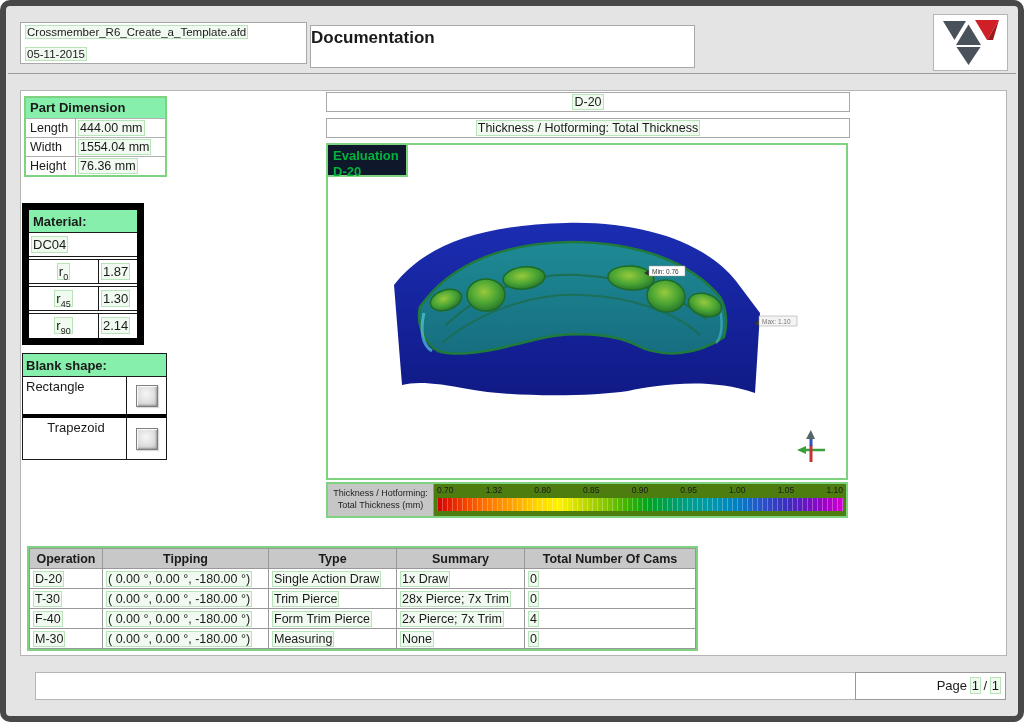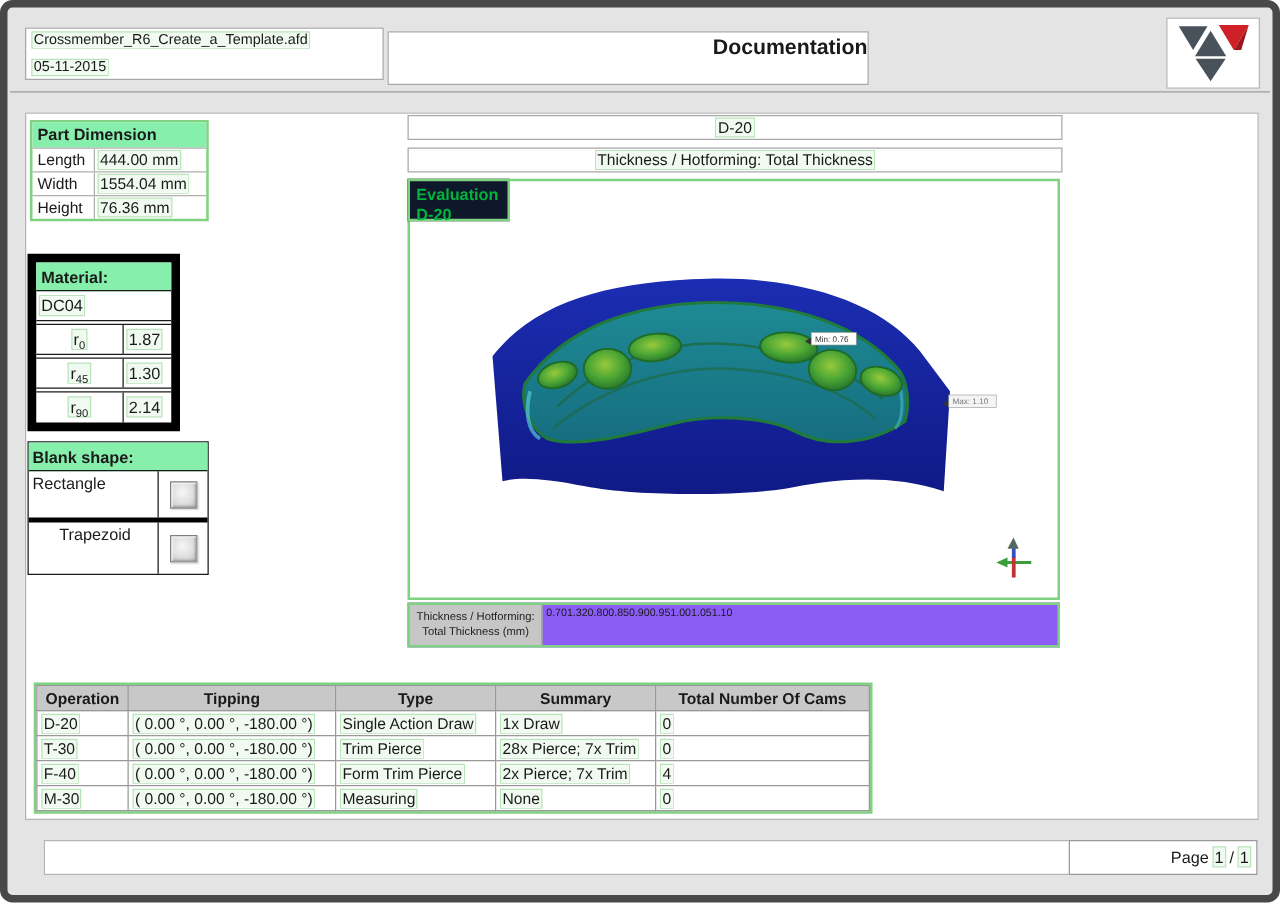--- a/index.html
+++ b/index.html
@@ -10,21 +10,21 @@
   .stage { position:absolute; inset:0; width:1024px; height:722px; }
   .hl { background:#f1faf1; box-shadow:0 0 0 1px #b9e4b9; padding:0 1px; }
   .graybox { background:#86efac; font-weight:bold; }
   .divider { position:absolute; left:8px; right:8px; top:73px; height:1px; background:#9c9c9c; }
 
   
   .fileinfo { position:absolute; left:20px; top:22px; width:287px; height:42px;
     background:#fff; border:1px solid #a8a8a8; display:flex; flex-direction:column;
     justify-content:space-between; padding:3px 5px; font-size:11.5px; }
   .titlebox { position:absolute; left:310px; top:25px; width:385px; height:43px;
-    background:#fff; border:1px solid #a8a8a8; text-align:right; padding-top:2px; }
+    background:#fff; border:1px solid #a8a8a8; text-align:left; padding-top:2px; }
   .titlebox .t1 { font-size:17px; font-weight:bold; }
   .titlebox .t2 { font-size:12.5px; font-weight:bold; }
   .logobox { position:absolute; left:933px; top:14px; width:75px; height:57px;
     background:#fff; border:1px solid #b5b5b5; display:flex; align-items:center; justify-content:center; }
 
   
   .page { position:absolute; left:20px; top:90px; width:987px; height:566px;
     background:#fff; border:1px solid #b5b5b5; }
 
   
@@ -64,24 +64,24 @@
 
   
   .eval { position:absolute; left:305px; top:52px; width:522px; height:337px;
     border:2px solid #7fd27f; background:#fff; }
   .evallabel { position:absolute; left:-2px; top:-2px; width:82px; height:34px;
     border:2px solid #7fd27f; background:#0f172a; color:#00b43c; font-weight:bold;
     font-size:13px; line-height:1.25; padding:3px 0 0 5px; z-index:2; }
 
   
   .legend { position:absolute; left:305px; top:391px; width:522px; height:36px;
-    border:2px solid #7fd27f; background:#8b5cf6; display:flex; }
+    border:2px solid #7fd27f; background:#4d7c0f; display:flex; }
   .legend .lab { width:106px; background:#c6c6c6; border-right:1px solid #9a9a9a;
     font-size:9px; text-align:center; display:flex; flex-direction:column; justify-content:center; line-height:1.3; }
-  .legend .scale { flex:1; display:flex; flex-direction:row; padding:1px 3px 3px 3px; }
+  .legend .scale { flex:1; display:flex; flex-direction:column; padding:1px 3px 3px 3px; }
   .legend .ticks { display:flex; justify-content:space-between; font-size:8.5px; height:13px; }
   .legend .bar { height:13px;
     background:
       repeating-linear-gradient(to right, rgba(255,255,255,.28) 0 1px, rgba(255,255,255,0) 1px 5px),
       linear-gradient(to right,#d40000 0%,#f03b00 6%,#ff7300 12%,#ffa600 19%,#ffd800 25%,#fff200 30%,#cedd00 35%,#8cc800 41%,#3cb200 47%,#00a41e 52%,#009e62 58%,#009e93 63%,#0097ad 68%,#007fc4 74%,#2a52c8 80%,#3b2fbe 86%,#6a14c0 91%,#a400c8 96%,#d400d4 100%); }
 
   
   .opswrap { position:absolute; left:6px; top:455px; border:2px solid #7fd27f; background:#fff; }
   table.ops { border-collapse:collapse; font-size:12.5px; }
   table.ops th, table.ops td { border:1px solid #999; height:20px; padding:0 4px; white-space:nowrap; }

